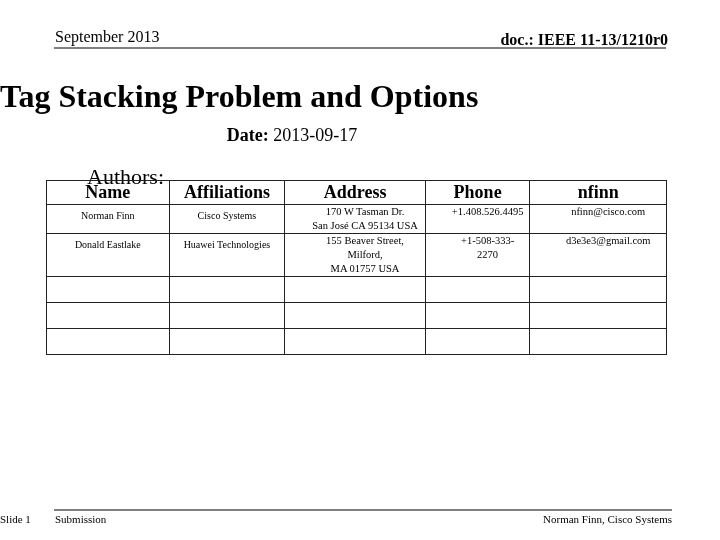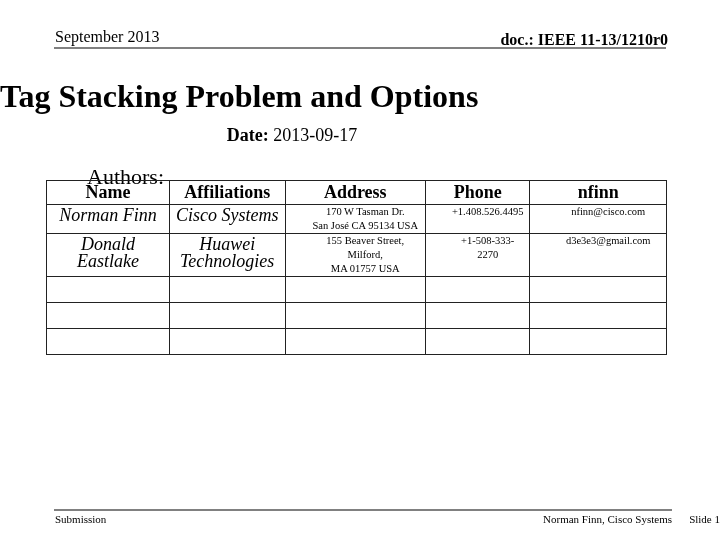--- a/index.html
+++ b/index.html
@@ -13,29 +13,29 @@
     .hdr-line2 { position: absolute; left: 306px; top: 47px; width: 360px; height: 2px; background: #808080; }
     .title { position: absolute; left: 0; width: 720px; top: 78px; font-size: 32px; font-weight: bold; }
     .date { position: absolute; left: 0; width: 584px; top: 125px; text-align: center; font-size: 18px; }
     .date b { font-weight: bold; }
     .authors { position: absolute; left: 50px; top: 164px; font-size: 22px; margin-left: 37px; }
     table.auth {
       position: absolute; left: 46px; top: 180px; width: 621px; border-collapse: collapse;
     }
     table.auth th, table.auth td { border: 1.5px solid #222; vertical-align: top; text-align: center; padding: 0 6px; }
     table.auth th { font-size: 18px; font-weight: bold; height: 23px; line-height: 22px; }
-    table.auth td.big { font-size: 18px; line-height: 17px; padding-top: 2px; font-style: italic; }
+    table.auth td.big { font-size: 10px; line-height: 17px; padding-top: 2px; }
     table.auth td.small { font-size: 10.5px; line-height: 14px; padding-top: 0; padding-left: 26px; }
     table.auth tr.r1 td { height: 26px; }
     table.auth tr.r2 td { height: 35px; }
     table.auth tr.empty td { height: 25px; }
     .ftr-line { position: absolute; left: 54px; top: 509px; width: 618px; height: 2px; background: #808080; }
     .ftr { position: absolute; top: 513px; font-size: 11px; }
     .ftr-left { left: 55px; }
-    .ftr-center { left: 0; width: 720px; text-align: right; }
+    .ftr-center { left: 0; width: 720px; text-align: left; }
     .ftr-right { right: 48px; }
   </style>
 </head>
 <body>
 
 <div class="hdr-left">September 2013</div>
 <div class="hdr-right">doc.: IEEE 11-13/1210r0</div>
 <div class="hdr-line"></div>
 <div class="hdr-line2"></div>
 

